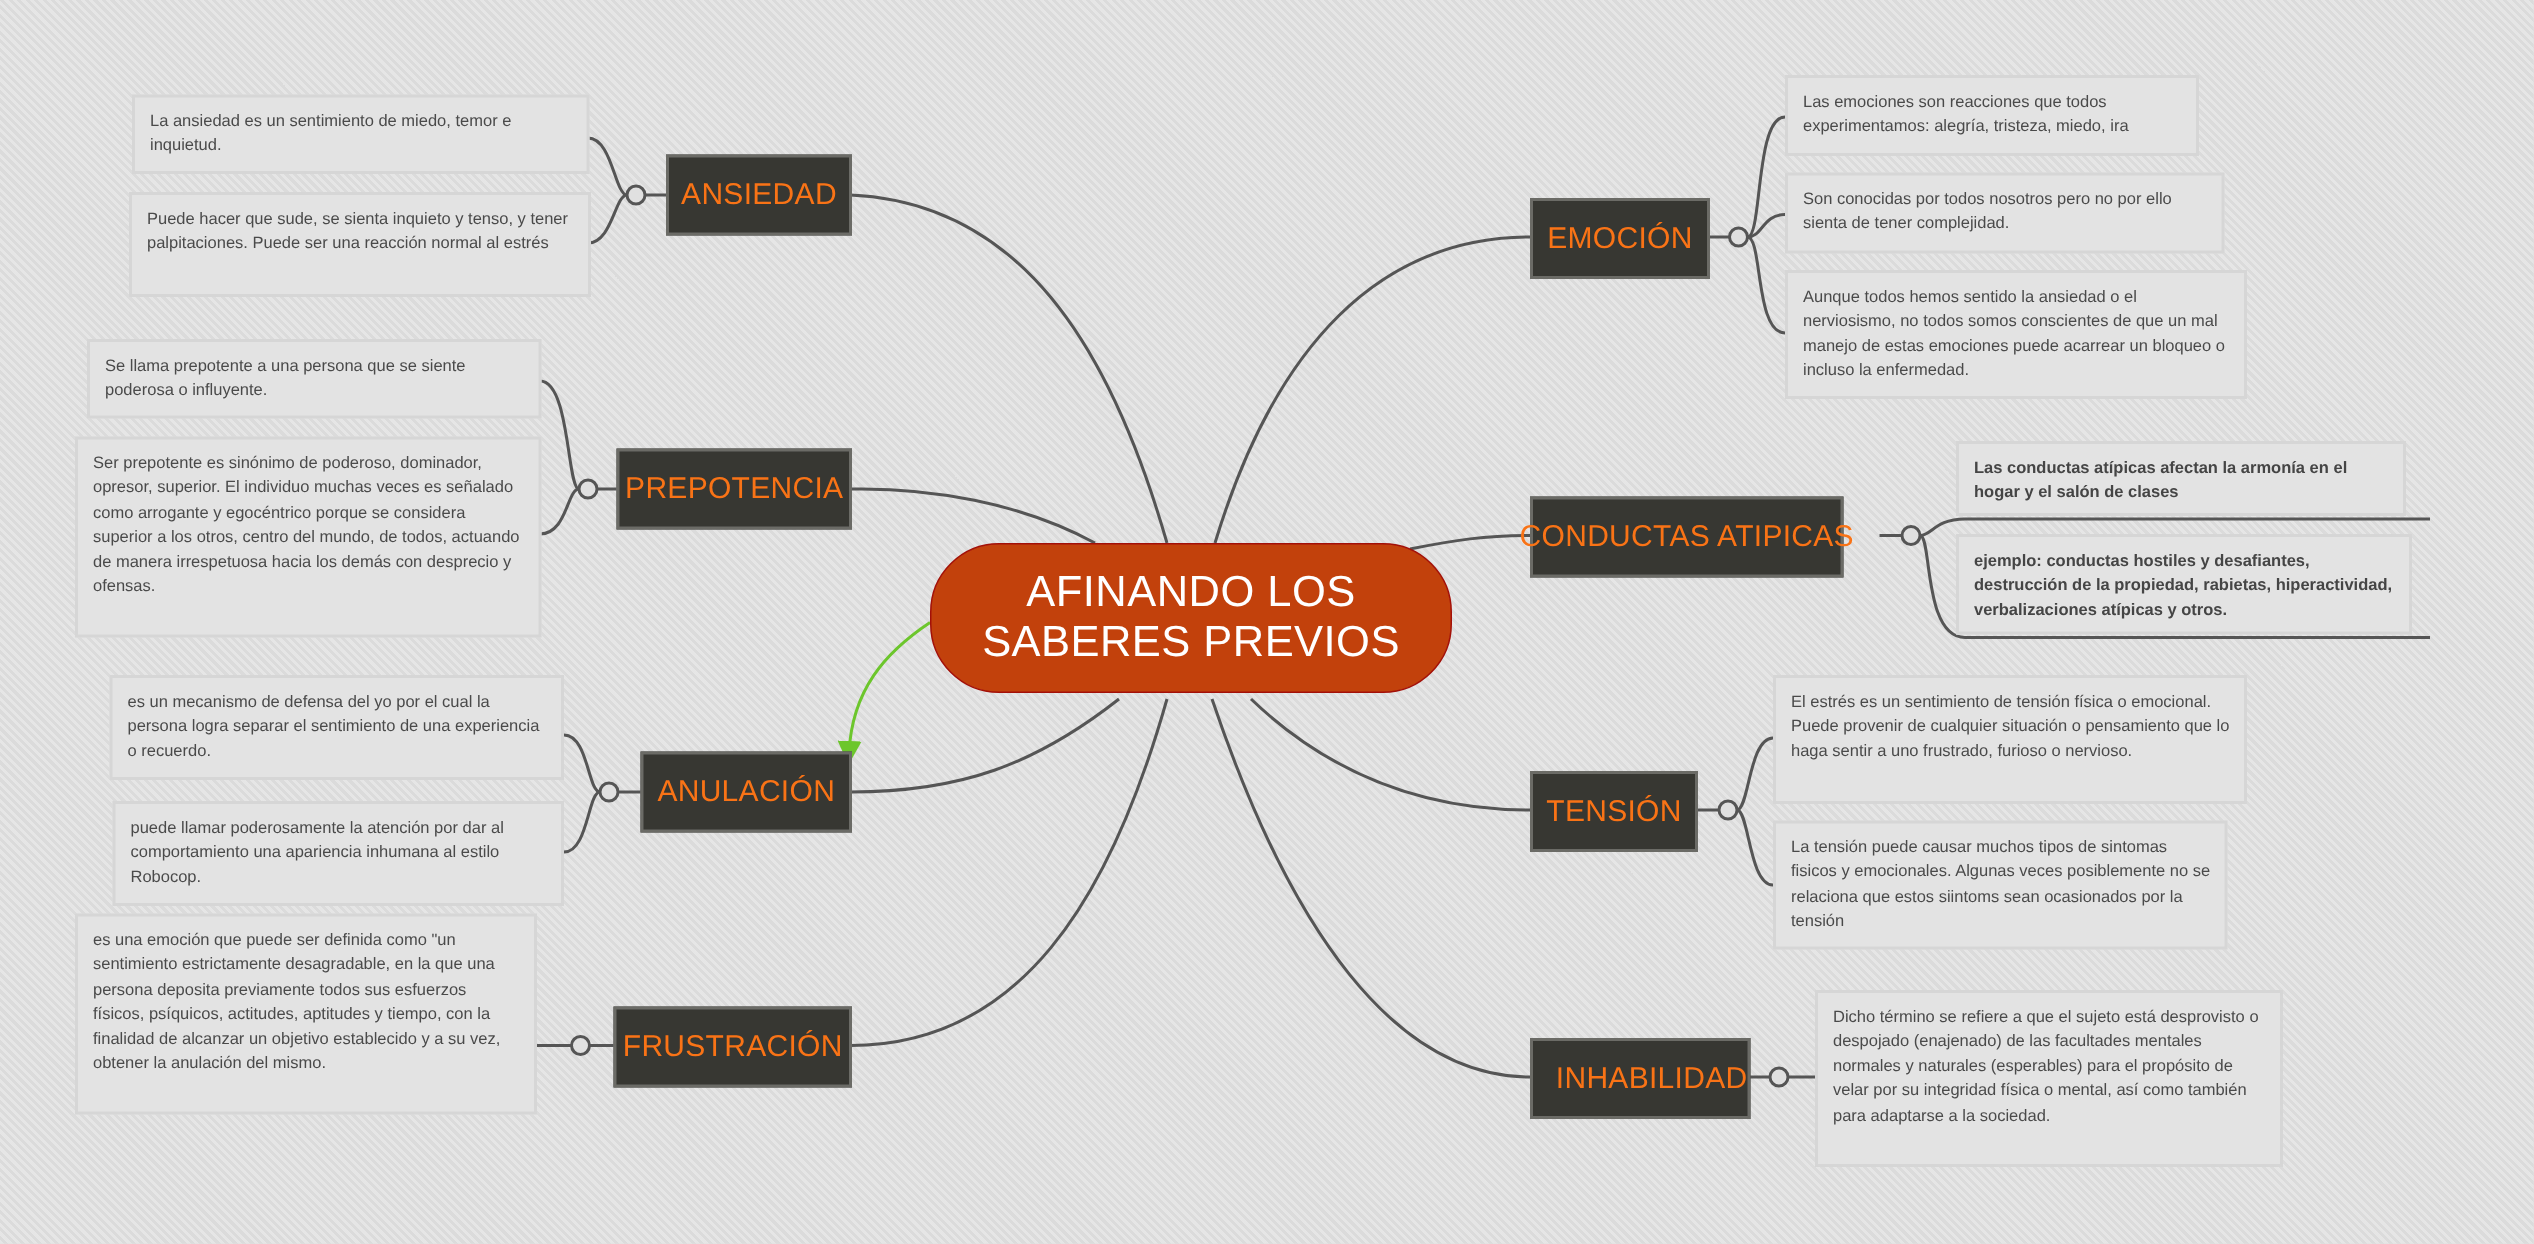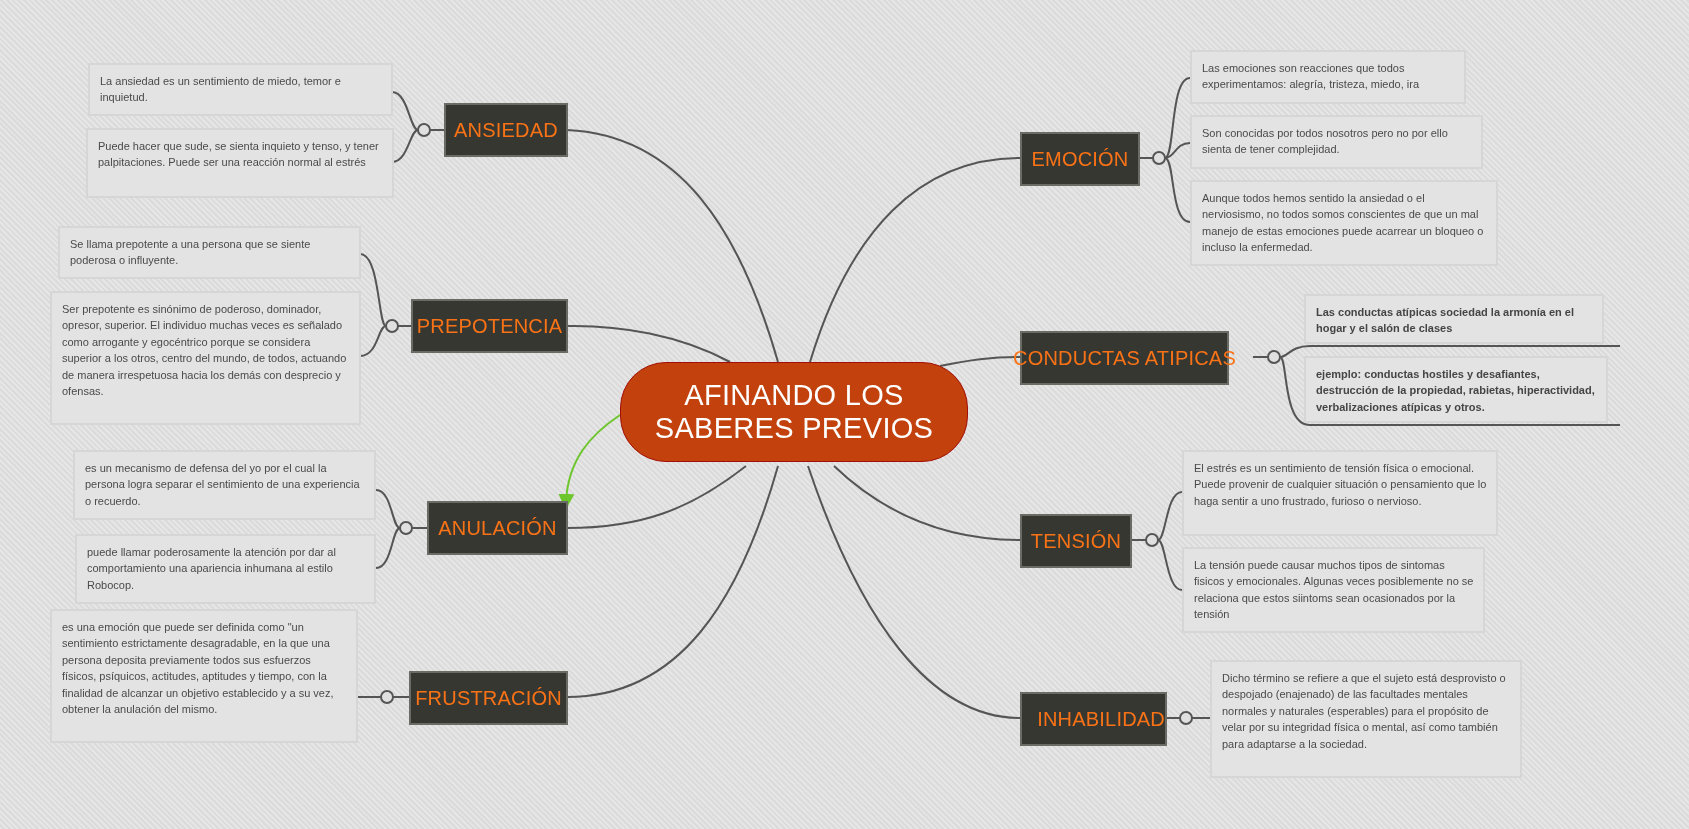--- a/index.html
+++ b/index.html
@@ -151,21 +151,21 @@
     <span>Son conocidas por todos nosotros pero no por ello sienta de tener complejidad.</span>
   </div>
   <div class="note" style="left:1190px;top:180px;width:308px;height:86px;">
     <span>Aunque todos hemos sentido la ansiedad o el nerviosismo, no todos somos conscientes de que un mal manejo de estas emociones puede acarrear un bloqueo o incluso la enfermedad.</span>
   </div>
 
   <div class="topic" style="left:1020px;top:331px;width:209px;">
     <span>CONDUCTAS ATIPICAS</span>
   </div>
   <div class="note bold" style="left:1304px;top:294px;width:300px;height:50px;">
-    <span>Las conductas atípicas sociedad la armonía en el hogar y el salón de clases</span>
+    <span>Las conductas atípicas afectan la armonía en el hogar y el salón de clases</span>
   </div>
   <div class="note bold" style="left:1304px;top:356px;width:304px;height:67px;">
     <span>ejemplo: conductas hostiles y desafiantes, destrucción de la propiedad, rabietas, hiperactividad, verbalizaciones atípicas y otros.</span>
   </div>
 
   <div class="topic" style="left:1020px;top:514px;width:112px;">
     <span>TENSIÓN</span>
   </div>
   <div class="note" style="left:1182px;top:450px;width:316px;height:86px;">
     <span>El estrés es un sentimiento de tensión física o emocional. Puede provenir de cualquier situación o pensamiento que lo haga sentir a uno frustrado, furioso o nervioso.</span>

